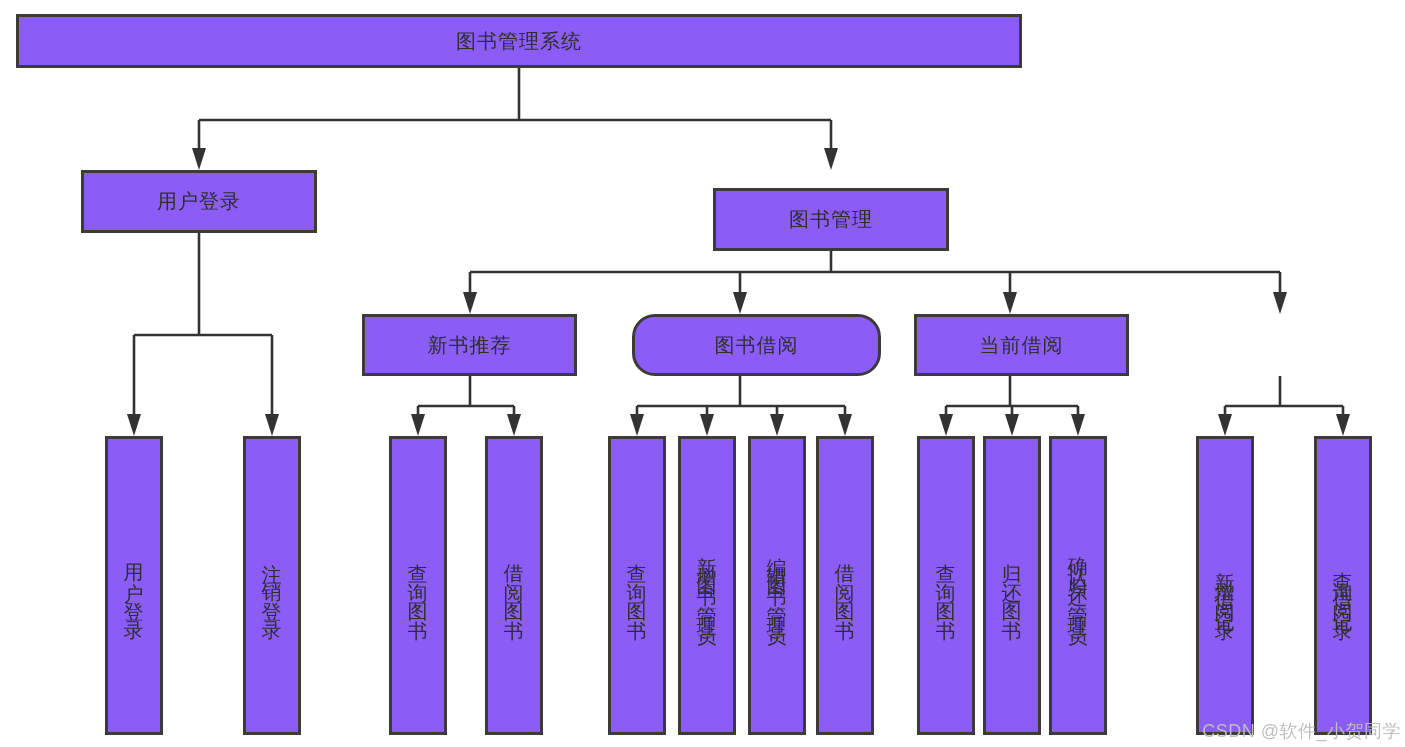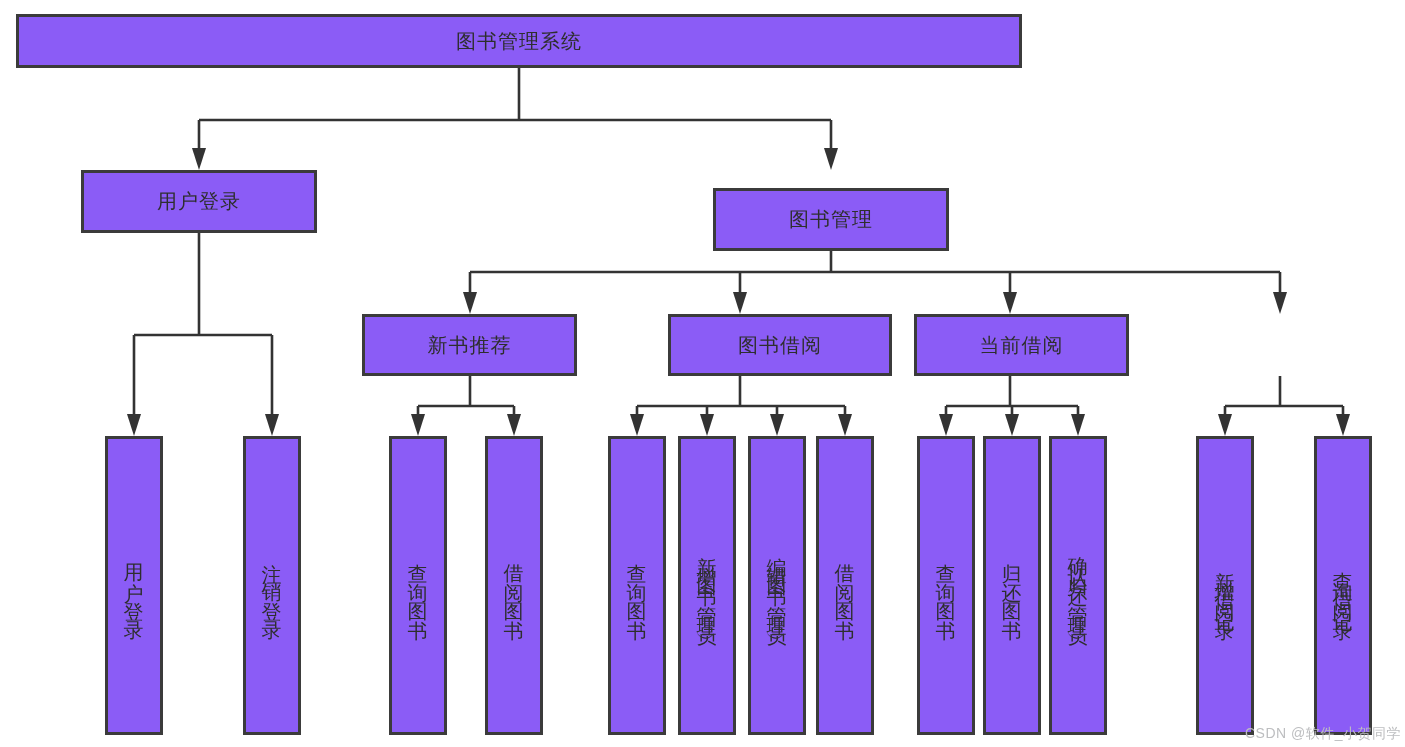--- a/index.html
+++ b/index.html
@@ -49,21 +49,21 @@
     font-size: 20px;
     line-height: 1;
     white-space: nowrap;
   }
   .ls-wide  { letter-spacing: 0.95em; }
   .ls-mid   { letter-spacing: 0.50em; }
   .watermark {
     position: absolute;
     right: 4px;
     bottom: 4px;
-    font-size: 14px;
+    font-size: 18px;
     color: #bdbec0;
     letter-spacing: 0.5px;
     z-index: 5;
     white-space: nowrap;
   }
 </style>
 </head>
 <body>
 
 <div class="canvas">
@@ -115,21 +115,21 @@
   <div class="node" style="left:81px; top:170px; width:236px; height:63px;">
     <span class="hlabel">用户登录</span>
   </div>
   <div class="node" style="left:713px; top:170px; width:236px; height:63px;margin-top:18px;">
     <span class="hlabel">图书管理</span>
   </div>
 
   <div class="node" style="left:362px; top:314px; width:215px; height:62px;">
     <span class="hlabel">新书推荐</span>
   </div>
-  <div class="node" style="left:668px; top:314px; width:224px; height:62px;">
+  <div class="node" style="left:632px; top:314px; width:249px; height:62px;border-radius:23px;">
     <span class="hlabel">图书借阅</span>
   </div>
   <div class="node" style="left:914px; top:314px; width:215px; height:62px;font-family:Liberation Mono, monospace;">
     <span class="hlabel">当前借阅</span>
   </div>
 
   <div class="node leaf" style="left:105px;">
     <span class="vlabel ls-wide">用户登录</span>
   </div>
   <div class="node leaf" style="left:243px;">

